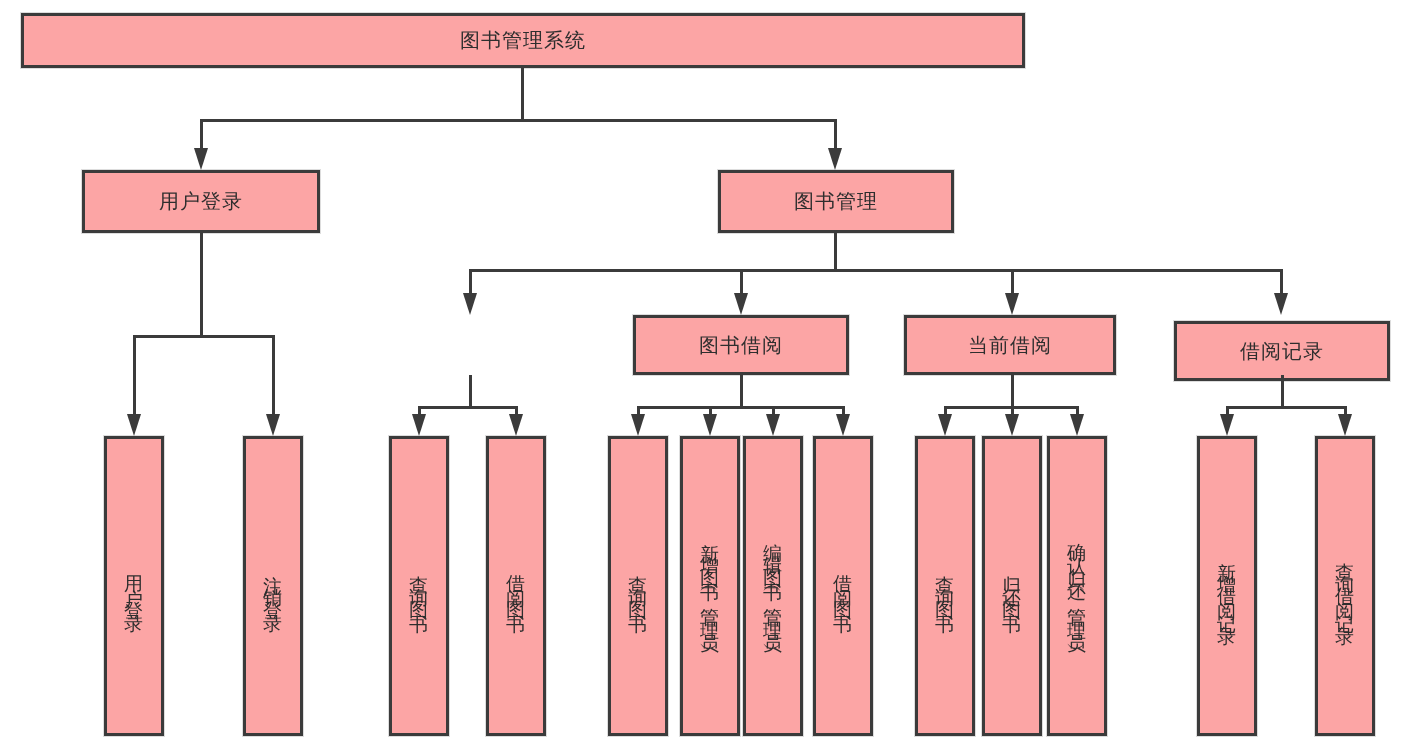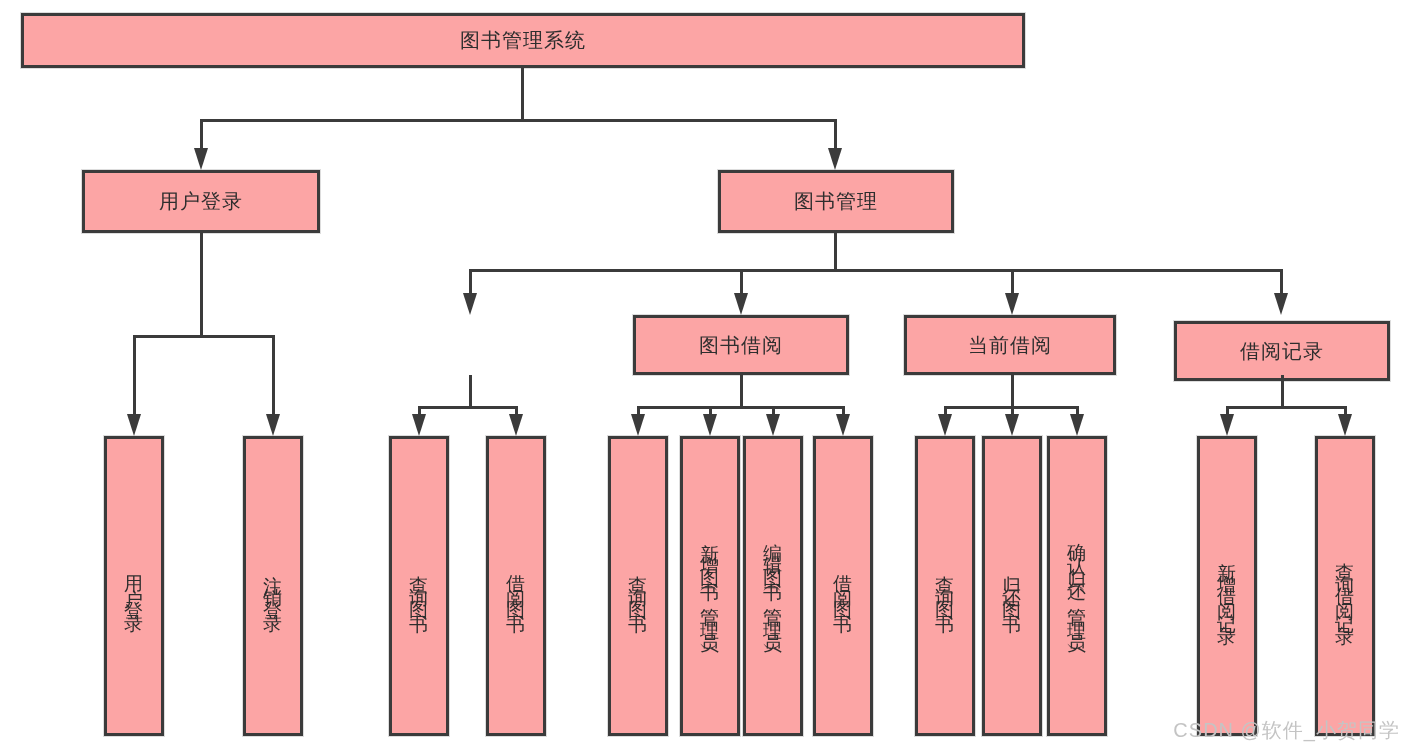--- a/index.html
+++ b/index.html
@@ -177,15 +177,14 @@
     <span class="vtext">确认归还（管理员）</span>
   </div>
 
   <div class="box" style="left:1197px;top:436px;width:60px;height:300px;">
     <span class="vtext">新增借阅记录</span>
   </div>
   <div class="box" style="left:1315px;top:436px;width:60px;height:300px;">
     <span class="vtext">查询借阅记录</span>
   </div>
 
-  <div class="watermark">CSDN @软件_小贺同学</div>
 
 </div>
 
 </body></html>

